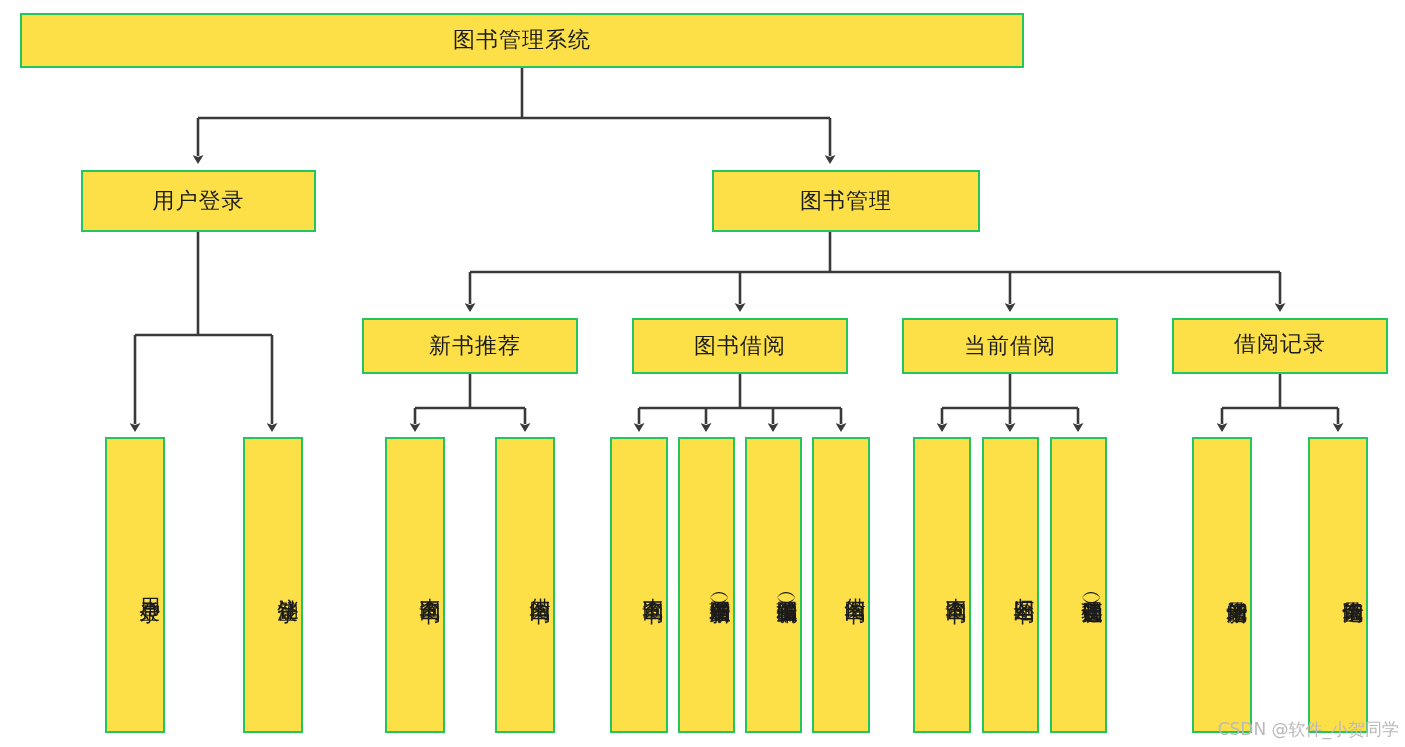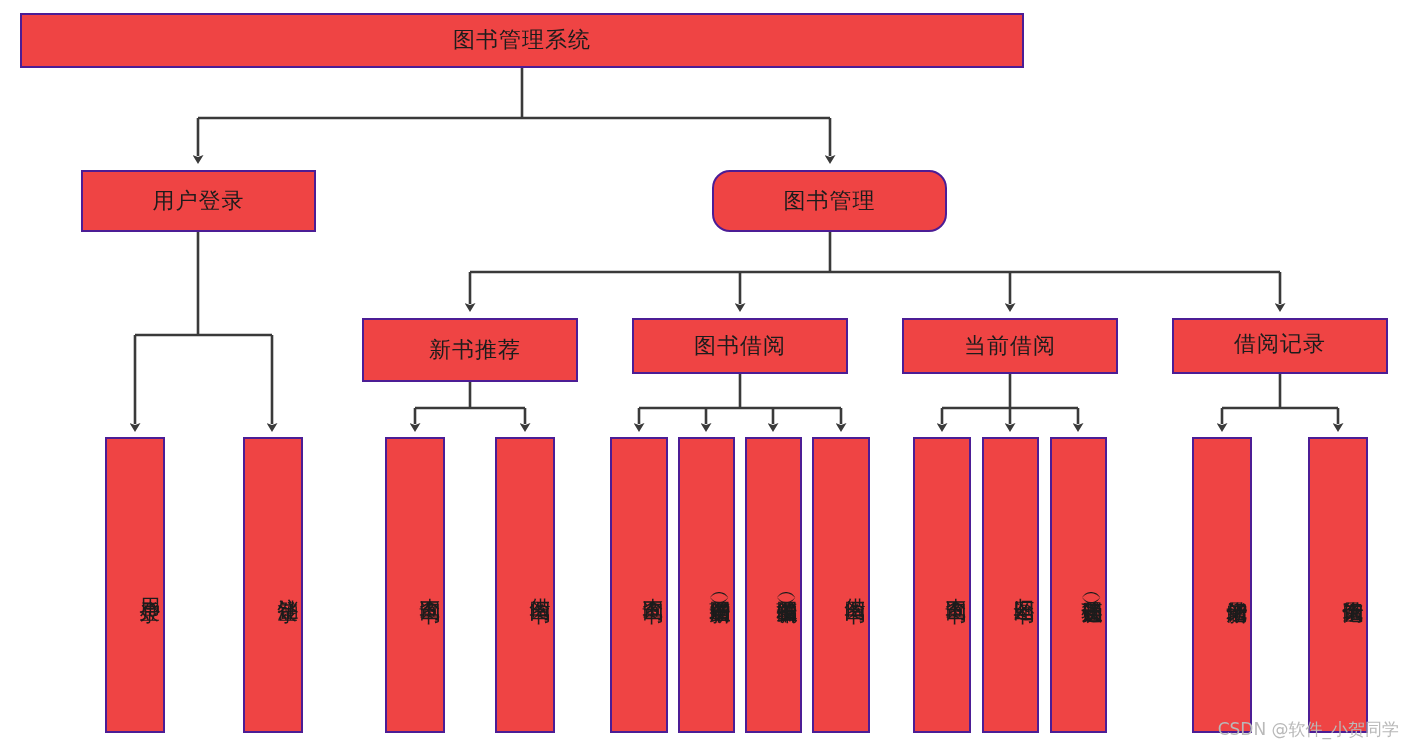--- a/index.html
+++ b/index.html
@@ -20,22 +20,22 @@
   #svg-layer {
     position: absolute;
     left: 0;
     top: 0;
     width: 1405px;
     height: 747px;
   }
   .node {
     position: absolute;
     box-sizing: border-box;
-    background: #ef4444;
-    border: 2px solid #4c1d95;
+    background: #fde047;
+    border: 2px solid #22c55e;
     display: flex;
     align-items: center;
     justify-content: center;
     color: #1c1c1c;
     z-index: 3;
   }
   .node-h {
     font-size: 22px;
     letter-spacing: 1px;
     line-height: 1.2;
@@ -116,23 +116,23 @@
       <path d="M1280,374 L1280,408"></path>
       <path d="M1222,408 L1338,408"></path>
       <path d="M1222,408 L1222,424" marker-end="url(#arrow)"></path>
       <path d="M1338,408 L1338,424" marker-end="url(#arrow)"></path>
     </g>
   </svg>
 
   <div class="node node-h" style="left:20px; top:13px; width:1004px; height:55px;">图书管理系统</div>
 
   <div class="node node-h" style="left:81px; top:170px; width:235px; height:62px;">用户登录</div>
-  <div class="node node-h" style="left:712px; top:170px; width:235px; height:62px;border-radius:18px;">图书管理</div>
+  <div class="node node-h" style="left:712px; top:170px; width:268px; height:62px;">图书管理</div>
 
-  <div class="node node-h" style="left:362px; top:318px; width:216px; height:64px;padding-left:10px;">新书推荐</div>
+  <div class="node node-h" style="left:362px; top:318px; width:216px; height:56px;padding-left:10px;">新书推荐</div>
   <div class="node node-h" style="left:902px; top:318px; width:216px; height:56px;">当前借阅</div>
   <div class="node node-h" style="left:632px; top:318px; width:216px; height:56px;">图书借阅</div>
   <div class="node node-h" style="left:1172px; top:318px; width:216px; height:56px;font-family:Liberation Mono, monospace;">借阅记录</div>
 
   <div class="node node-v" style="left:105px; top:437px; width:60px; height:296px;">用户登录</div>
   <div class="node node-v" style="left:243px; top:437px; width:60px; height:296px;">注销登录</div>
 
   <div class="node node-v" style="left:385px; top:437px; width:60px; height:296px;">查询图书</div>
   <div class="node node-v" style="left:495px; top:437px; width:60px; height:296px;">借阅图书</div>
 

